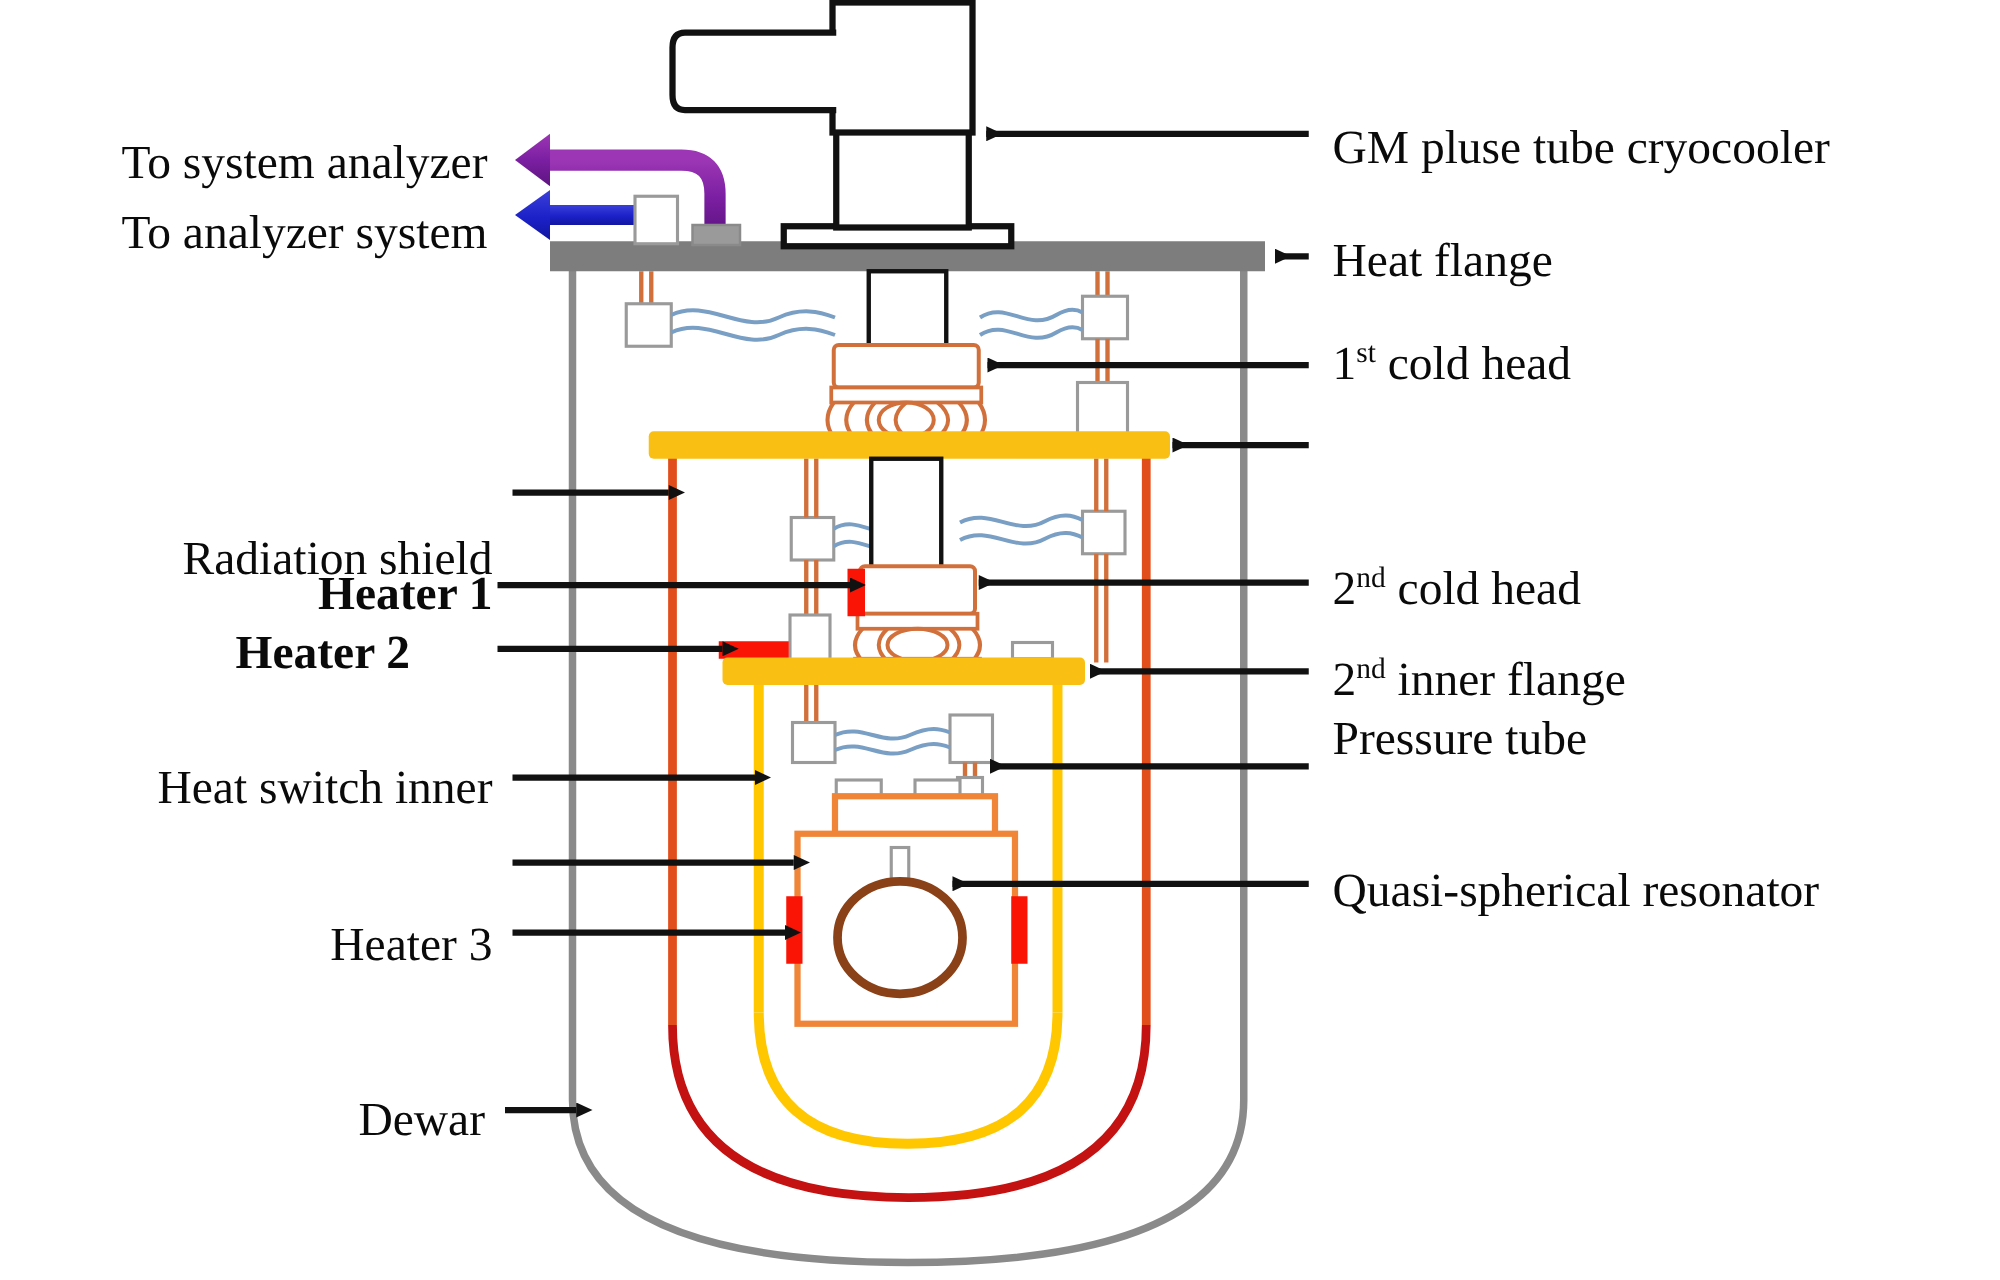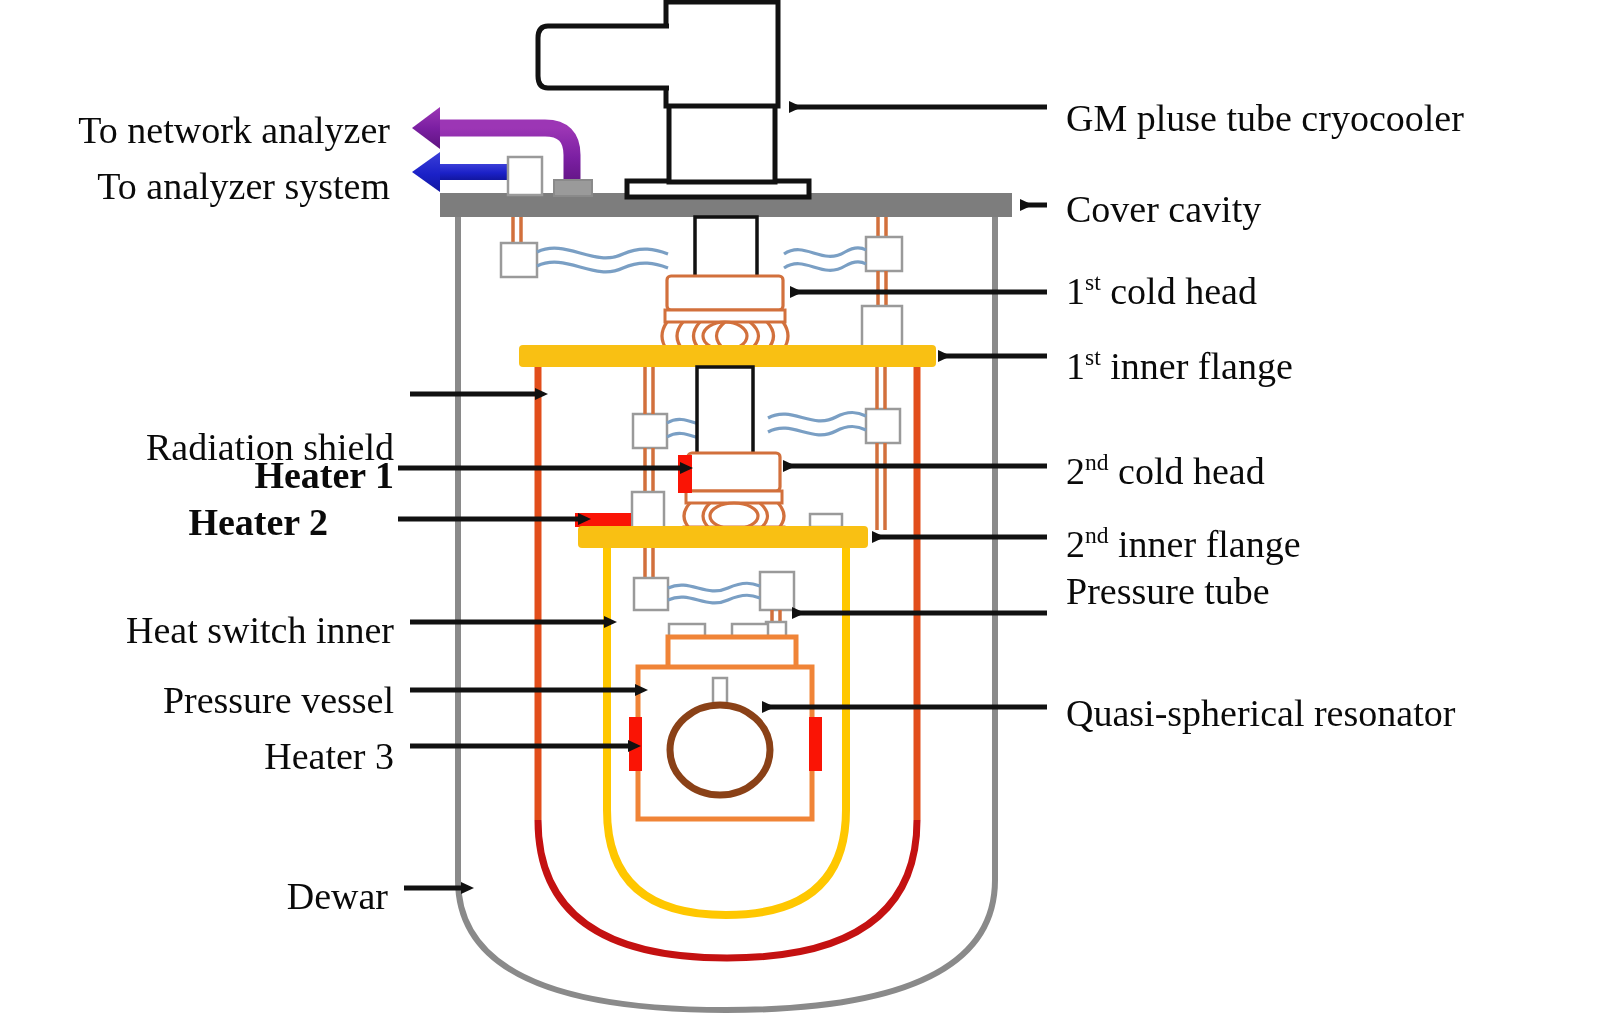--- a/index.html
+++ b/index.html
@@ -202,40 +202,36 @@
 
     <line x1="410" y1="394" x2="535" y2="394" stroke="#111111" stroke-width="5" marker-end="url(#blkArrowR)"></line>
     <line x1="398" y1="468" x2="680" y2="468" stroke="#111111" stroke-width="5" marker-end="url(#blkArrowR)"></line>
     <line x1="398" y1="519" x2="578" y2="519" stroke="#111111" stroke-width="5" marker-end="url(#blkArrowR)"></line>
     <line x1="410" y1="622" x2="604" y2="622" stroke="#111111" stroke-width="5" marker-end="url(#blkArrowR)"></line>
     <line x1="410" y1="690" x2="635" y2="690" stroke="#111111" stroke-width="5" marker-end="url(#blkArrowR)"></line>
     <line x1="410" y1="746" x2="628" y2="746" stroke="#111111" stroke-width="5" marker-end="url(#blkArrowR)"></line>
     <line x1="404" y1="888" x2="461" y2="888" stroke="#111111" stroke-width="5" marker-end="url(#blkArrowR)"></line>
   </svg>
 
-  <div class="label left-side" style="right:1210px; top:111px;">To network analyzer</div>
+  <div class="label left-side" style="right:1210px; top:111px;">To system analyzer</div>
   <div class="label left-side" style="right:1210px; top:167px;">To analyzer system</div>
   <div class="label left-side" style="right:1206px; top:384px;margin-top:44px;">Radiation shield</div>
   <div class="label left-side" style="right:1206px; top:456px;font-weight:bold;">Heater 1</div>
   <div class="label left-side" style="right:1272px; top:503px;font-weight:bold;">Heater 2</div>
   <div class="label left-side" style="right:1206px; top:611px;">Heat switch inner</div>
-  <div class="label left-side" style="right:1206px; top:681px;">Pressure vessel</div>
   <div class="label left-side" style="right:1206px; top:737px;">Heater 3</div>
   <div class="label left-side" style="right:1212px; top:877px;">Dewar</div>
 
   <div class="label right-side" style="left:1066px; top:99px;">GM pluse tube cryocooler</div>
-  <div class="label right-side" style="left:1066px; top:190px;">Cover cavity</div>
+  <div class="label right-side" style="left:1066px; top:190px;">Heat flange</div>
 
   <div class="label right-side" style="left:1066px; top:272px;">
     <span>1</span><sup>st</sup><span> cold head</span>
   </div>
 
-  <div class="label right-side" style="left:1066px; top:347px;">
-    <span>1</span><sup>st</sup><span> inner flange</span>
-  </div>
 
   <div class="label right-side" style="left:1066px; top:452px;">
     <span>2</span><sup>nd</sup><span> cold head</span>
   </div>
 
   <div class="label right-side" style="left:1066px; top:525px;">
     <span>2</span><sup>nd</sup><span> inner flange</span>
   </div>
 
   <div class="label right-side" style="left:1066px; top:572px;">Pressure tube</div>

